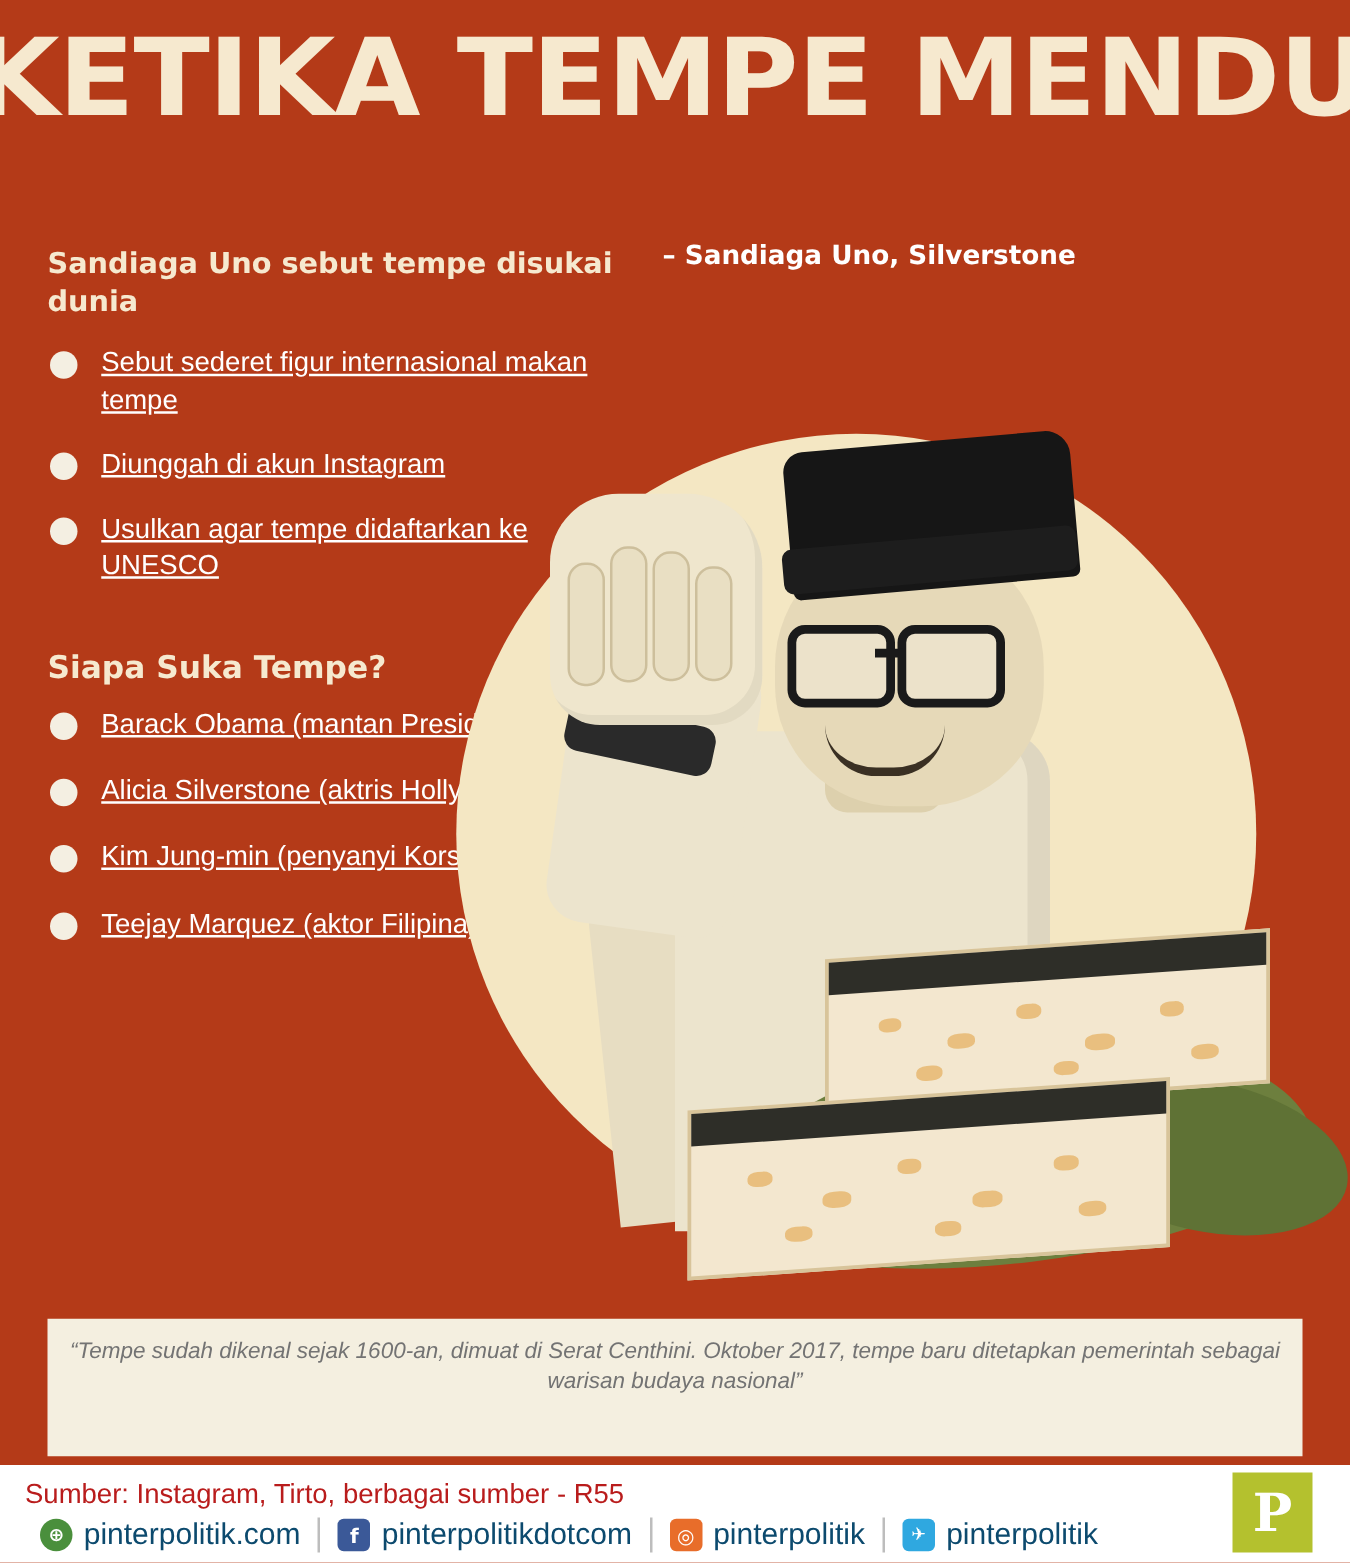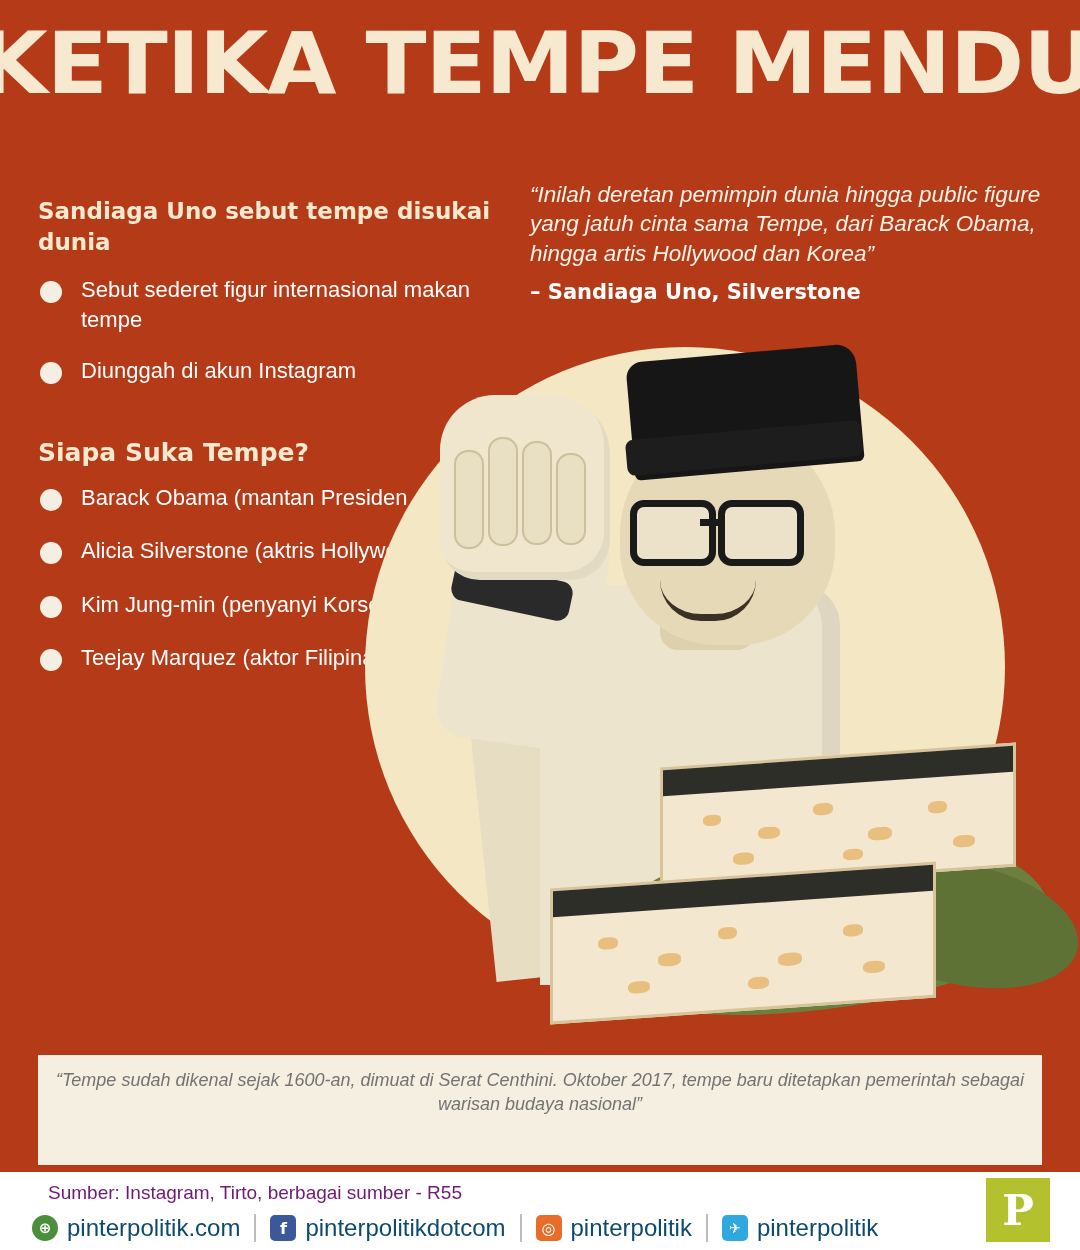--- a/index.html
+++ b/index.html
@@ -50,20 +50,21 @@
     font-weight: bold;
     font-size: 23px;
     line-height: 1.33;
     color: #f6e9cf;
     margin-bottom: 18px;
   }
   .bullets {
     list-style: none;
     margin: 0;
     padding: 0;
+    text-decoration: underline;
   }
   .bullets li {
     position: relative;
     padding-left: 43px;
     margin-bottom: 22px;
     font-size: 22px;
     line-height: 1.34;
     color: #ffffff;
   }
   .bullets li .dot {
@@ -349,24 +350,24 @@
   .footer {
     position: absolute;
     left: 0;
     top: 1172px;
     width: 1080px;
     height: 78px;
     background: #ffffff;
   }
   .source {
     position: absolute;
-    left: 48px;
+    left: 20px;
     top: 10px;
-    font-size: 19px;
-    color: #701a75;
+    font-size: 22px;
+    color: #b91c1c;
   }
   .social {
     position: absolute;
     left: 32px;
     top: 42px;
     display: flex;
     align-items: center;
     gap: 0px;
   }
   .social .item {
@@ -432,20 +433,24 @@
 
     <ul class="bullets">
       <li>
         <span class="dot"></span>
         <span>Sebut sederet figur internasional makan tempe</span>
       </li>
       <li>
         <span class="dot"></span>
         <span>Diunggah di akun Instagram</span>
       </li>
+      <li>
+        <span class="dot"></span>
+        <span>Usulkan agar tempe didaftarkan ke UNESCO</span>
+      </li>
     </ul>
 
     <div class="sub-head">Siapa Suka Tempe?</div>
 
     <ul class="bullets names">
       <li>
         <span class="dot"></span>
         <span>Barack Obama (mantan Presiden AS)</span>
       </li>
       <li>
@@ -457,21 +462,20 @@
         <span>Kim Jung-min (penyanyi Korsel)</span>
       </li>
       <li>
         <span class="dot"></span>
         <span>Teejay Marquez (aktor Filipina)</span>
       </li>
     </ul>
   </div>
 
   <div class="quote-top">
-    <div class="qtext">“Inilah deretan pemimpin dunia hingga public figure yang jatuh cinta sama Tempe, dari Barack Obama, hingga artis Hollywood dan Korea”</div>
     <div class="qattr">– Sandiaga Uno, Silverstone</div>
   </div>
 
   <div class="illus">
     <div class="circle-bg"></div>
     <div class="watermark">P</div>
 
     <div class="fig-shoulderL"></div>
     <div class="fig-body"></div>
     <div class="fig-neck"></div>

